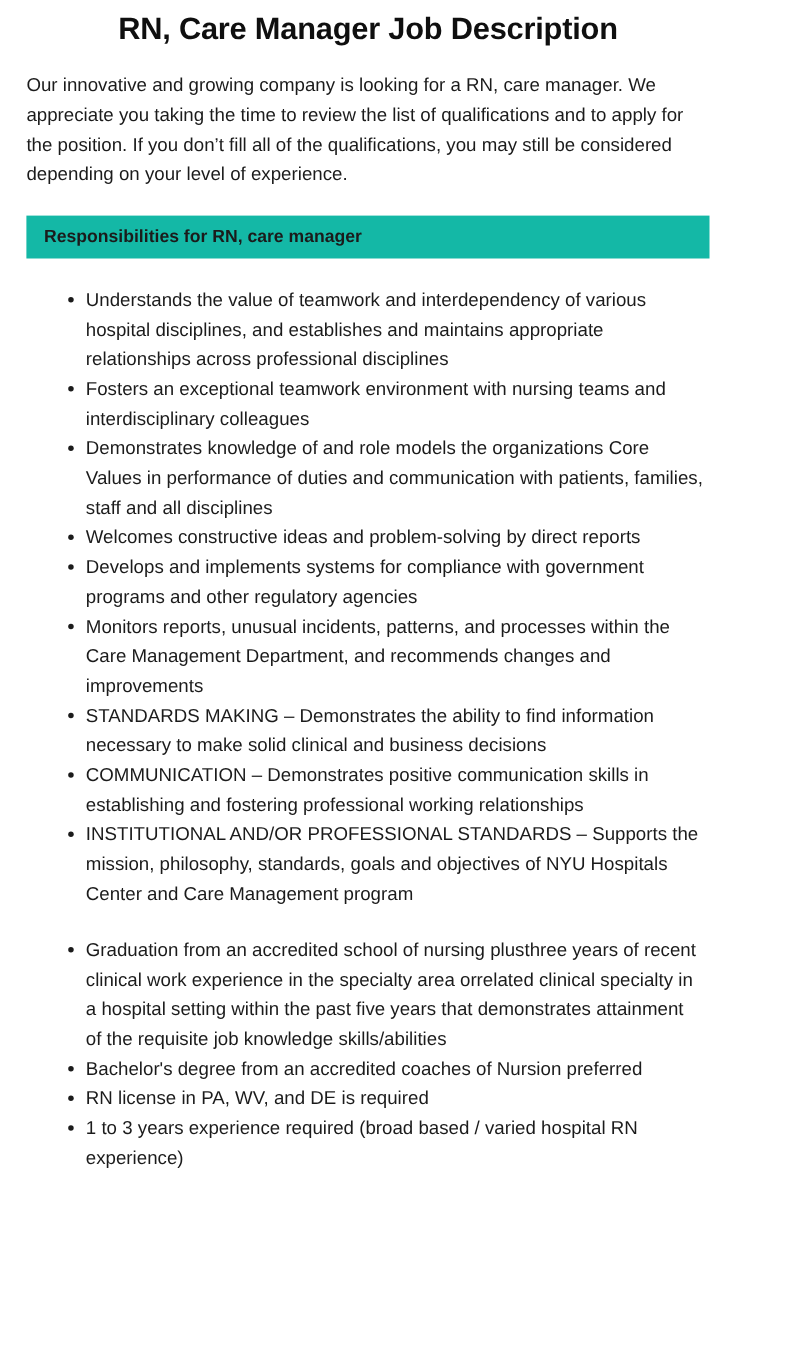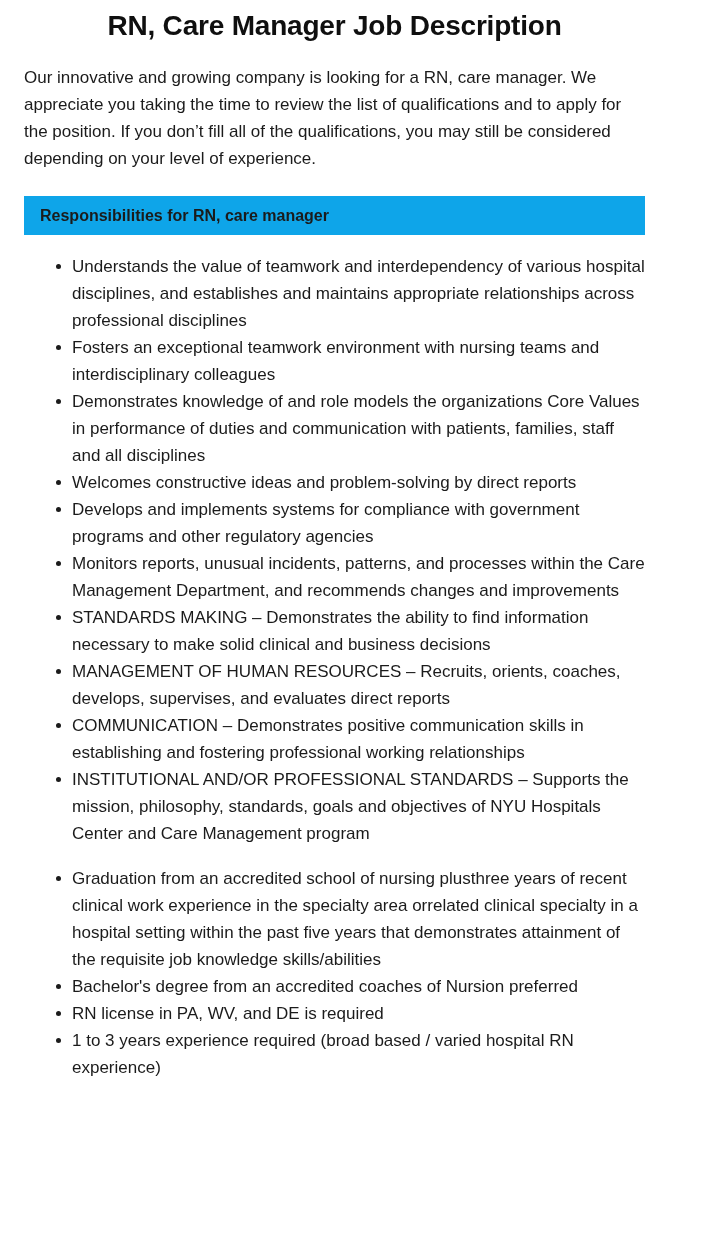--- a/index.html
+++ b/index.html
@@ -33,35 +33,35 @@
   .intro {
     margin: 0;
     padding: 20px 40px 0 24px;
     font-size: 17px;
     line-height: 27px;
     color: #1b1b1b;
     font-weight: 400;
   }
   .section-header {
     margin: 24px 24px 0 24px;
-    background: #0ea5e9;
+    background: #14b8a6;
     height: 39px;
     display: flex;
     align-items: center;
     box-sizing: border-box;
     padding: 0 16px;
   }
   .section-header-text {
     font-size: 16px;
     font-weight: 700;
     line-height: 20px;
     color: #1b1b1b;
   }
   ul.bullet-list {
-    margin: 0;
+    margin: 6px;
     padding: 18px 24px 0 56px;
     list-style: none;
   }
   ul.bullet-list li {
     position: relative;
     font-size: 17px;
     line-height: 27px;
     color: #1b1b1b;
     padding-left: 16px;
     margin: 0;
@@ -93,21 +93,20 @@
     <span class="section-header-text">Responsibilities for RN, care manager</span>
   </div>
   <ul class="bullet-list resp-list">
     <li>Understands the value of teamwork and interdependency of various hospital disciplines, and establishes and maintains appropriate relationships across professional disciplines</li>
     <li>Fosters an exceptional teamwork environment with nursing teams and interdisciplinary colleagues</li>
     <li>Demonstrates knowledge of and role models the organizations Core Values in performance of duties and communication with patients, families, staff and all disciplines</li>
     <li>Welcomes constructive ideas and problem-solving by direct reports</li>
     <li>Develops and implements systems for compliance with government programs and other regulatory agencies</li>
     <li>Monitors reports, unusual incidents, patterns, and processes within the Care Management Department, and recommends changes and improvements</li>
     <li>STANDARDS MAKING – Demonstrates the ability to find information necessary to make solid clinical and business decisions</li>
-    <li>MANAGEMENT OF HUMAN RESOURCES – Recruits, orients, coaches, develops, supervises, and evaluates direct reports</li>
     <li>COMMUNICATION – Demonstrates positive communication skills in establishing and fostering professional working relationships</li>
     <li>INSTITUTIONAL AND/OR PROFESSIONAL STANDARDS – Supports the mission, philosophy, standards, goals and objectives of NYU Hospitals Center and Care Management program</li>
   </ul>
 
   <ul class="bullet-list qual-list">
     <li>Graduation from an accredited school of nursing plusthree years of recent clinical work experience in the specialty area orrelated clinical specialty in a hospital setting within the past five years that demonstrates attainment of the requisite job knowledge skills/abilities</li>
     <li>Bachelor's degree from an accredited coaches of Nursion preferred</li>
     <li>RN license in PA, WV, and DE is required</li>
     <li>1 to 3 years experience required (broad based / varied hospital RN experience)</li>
   </ul>

